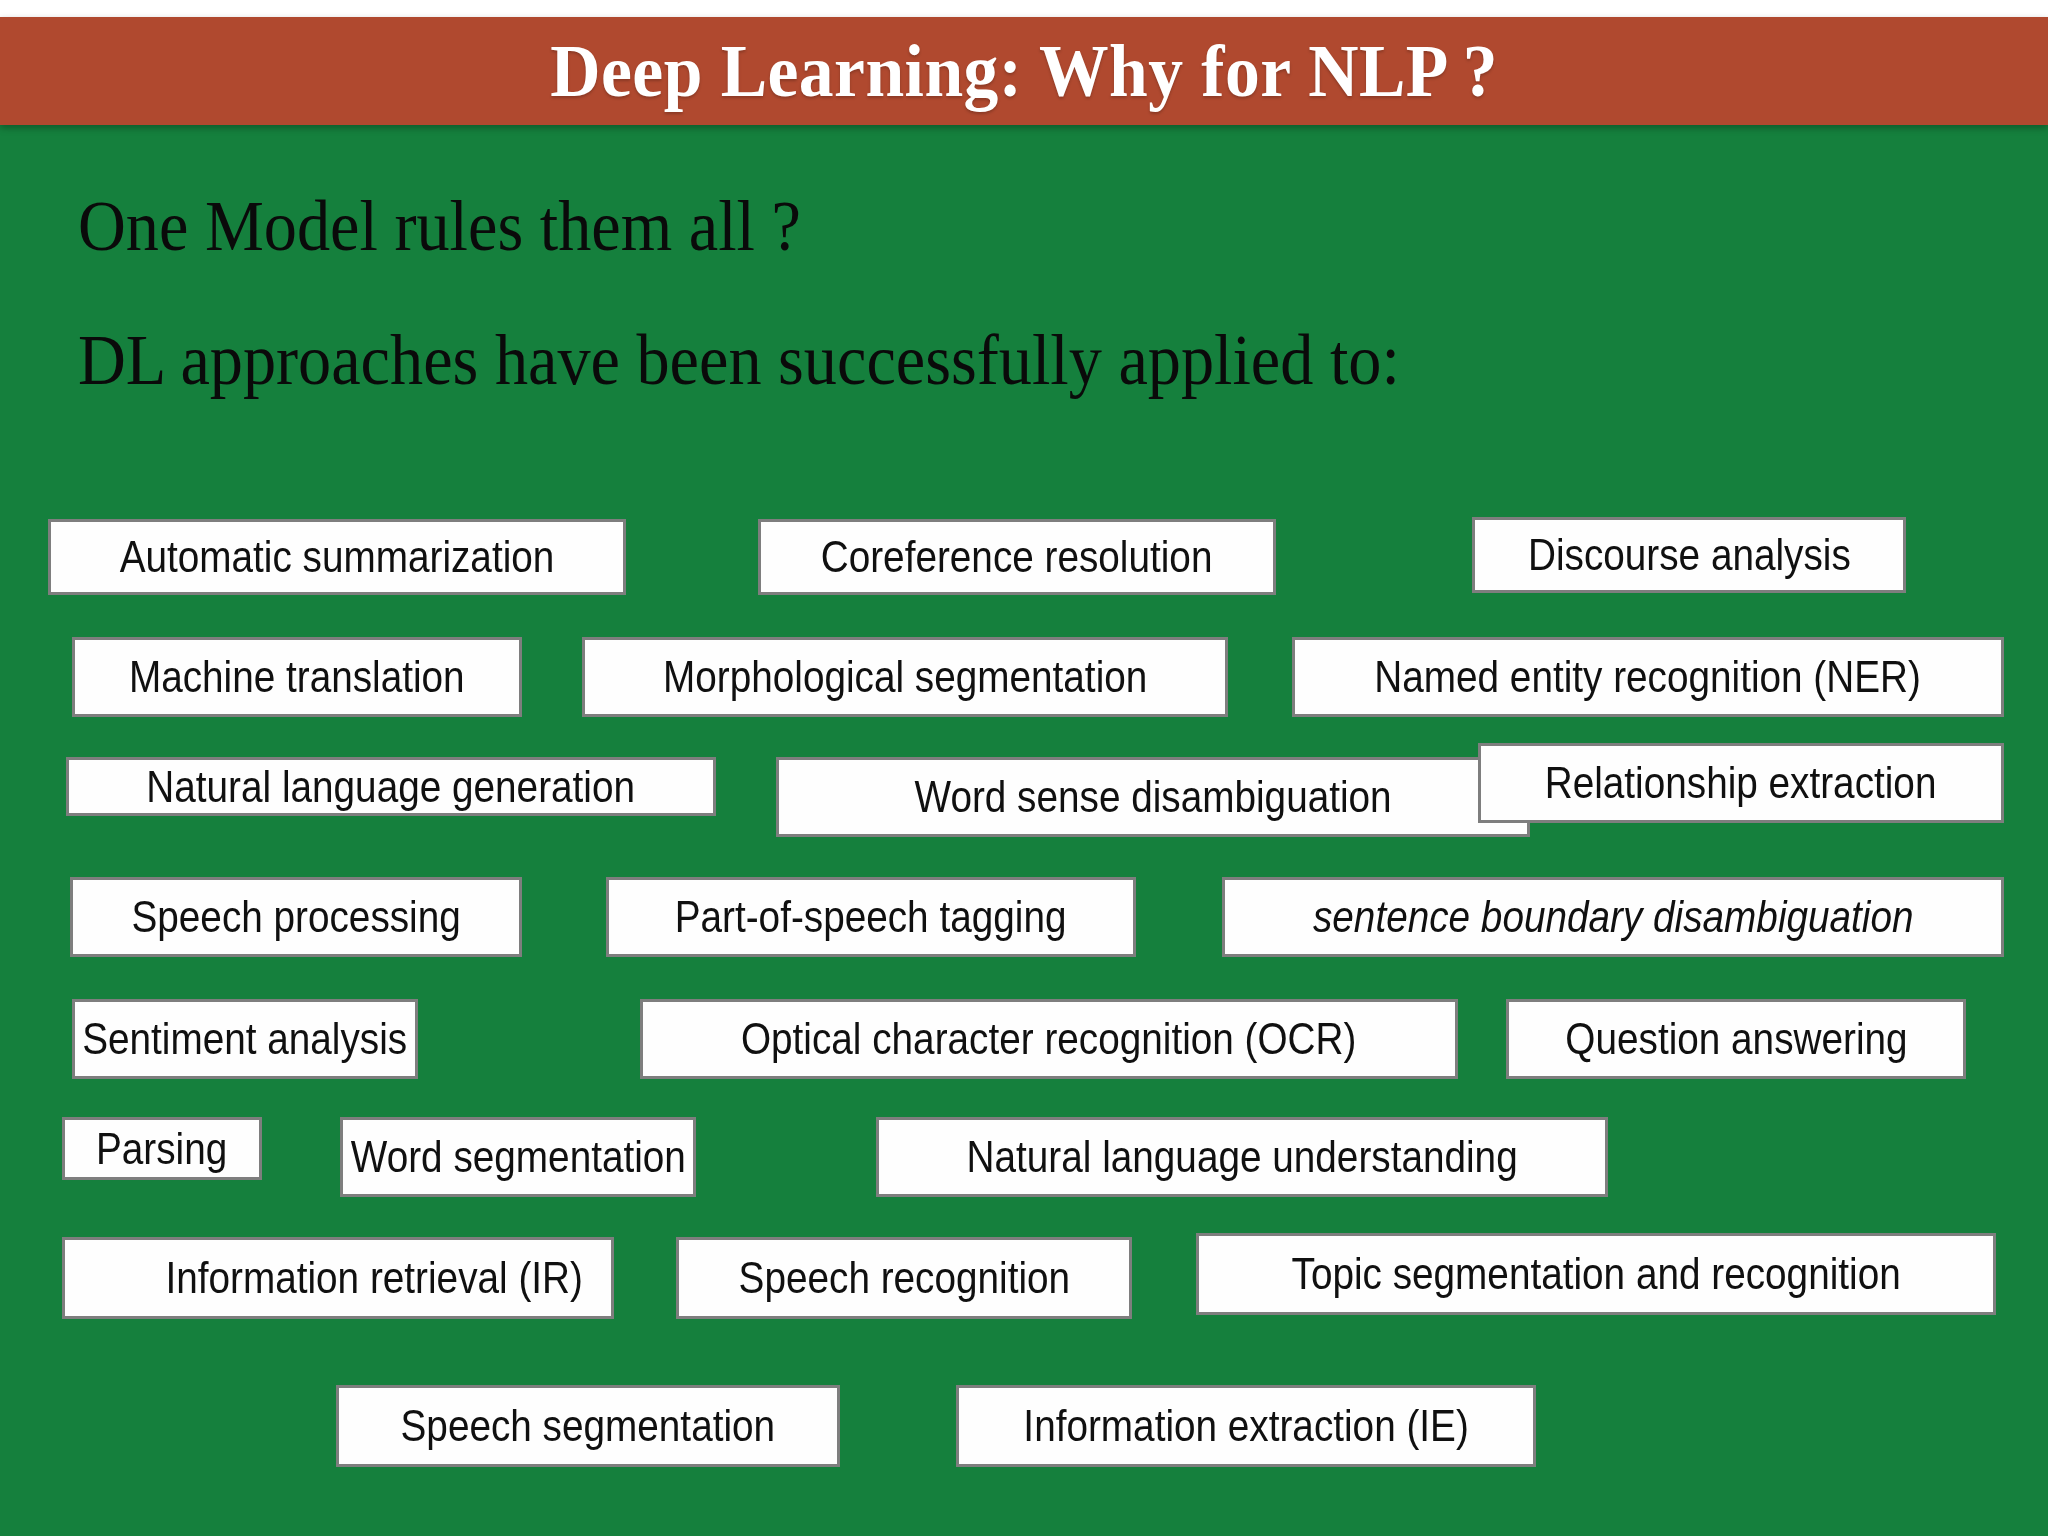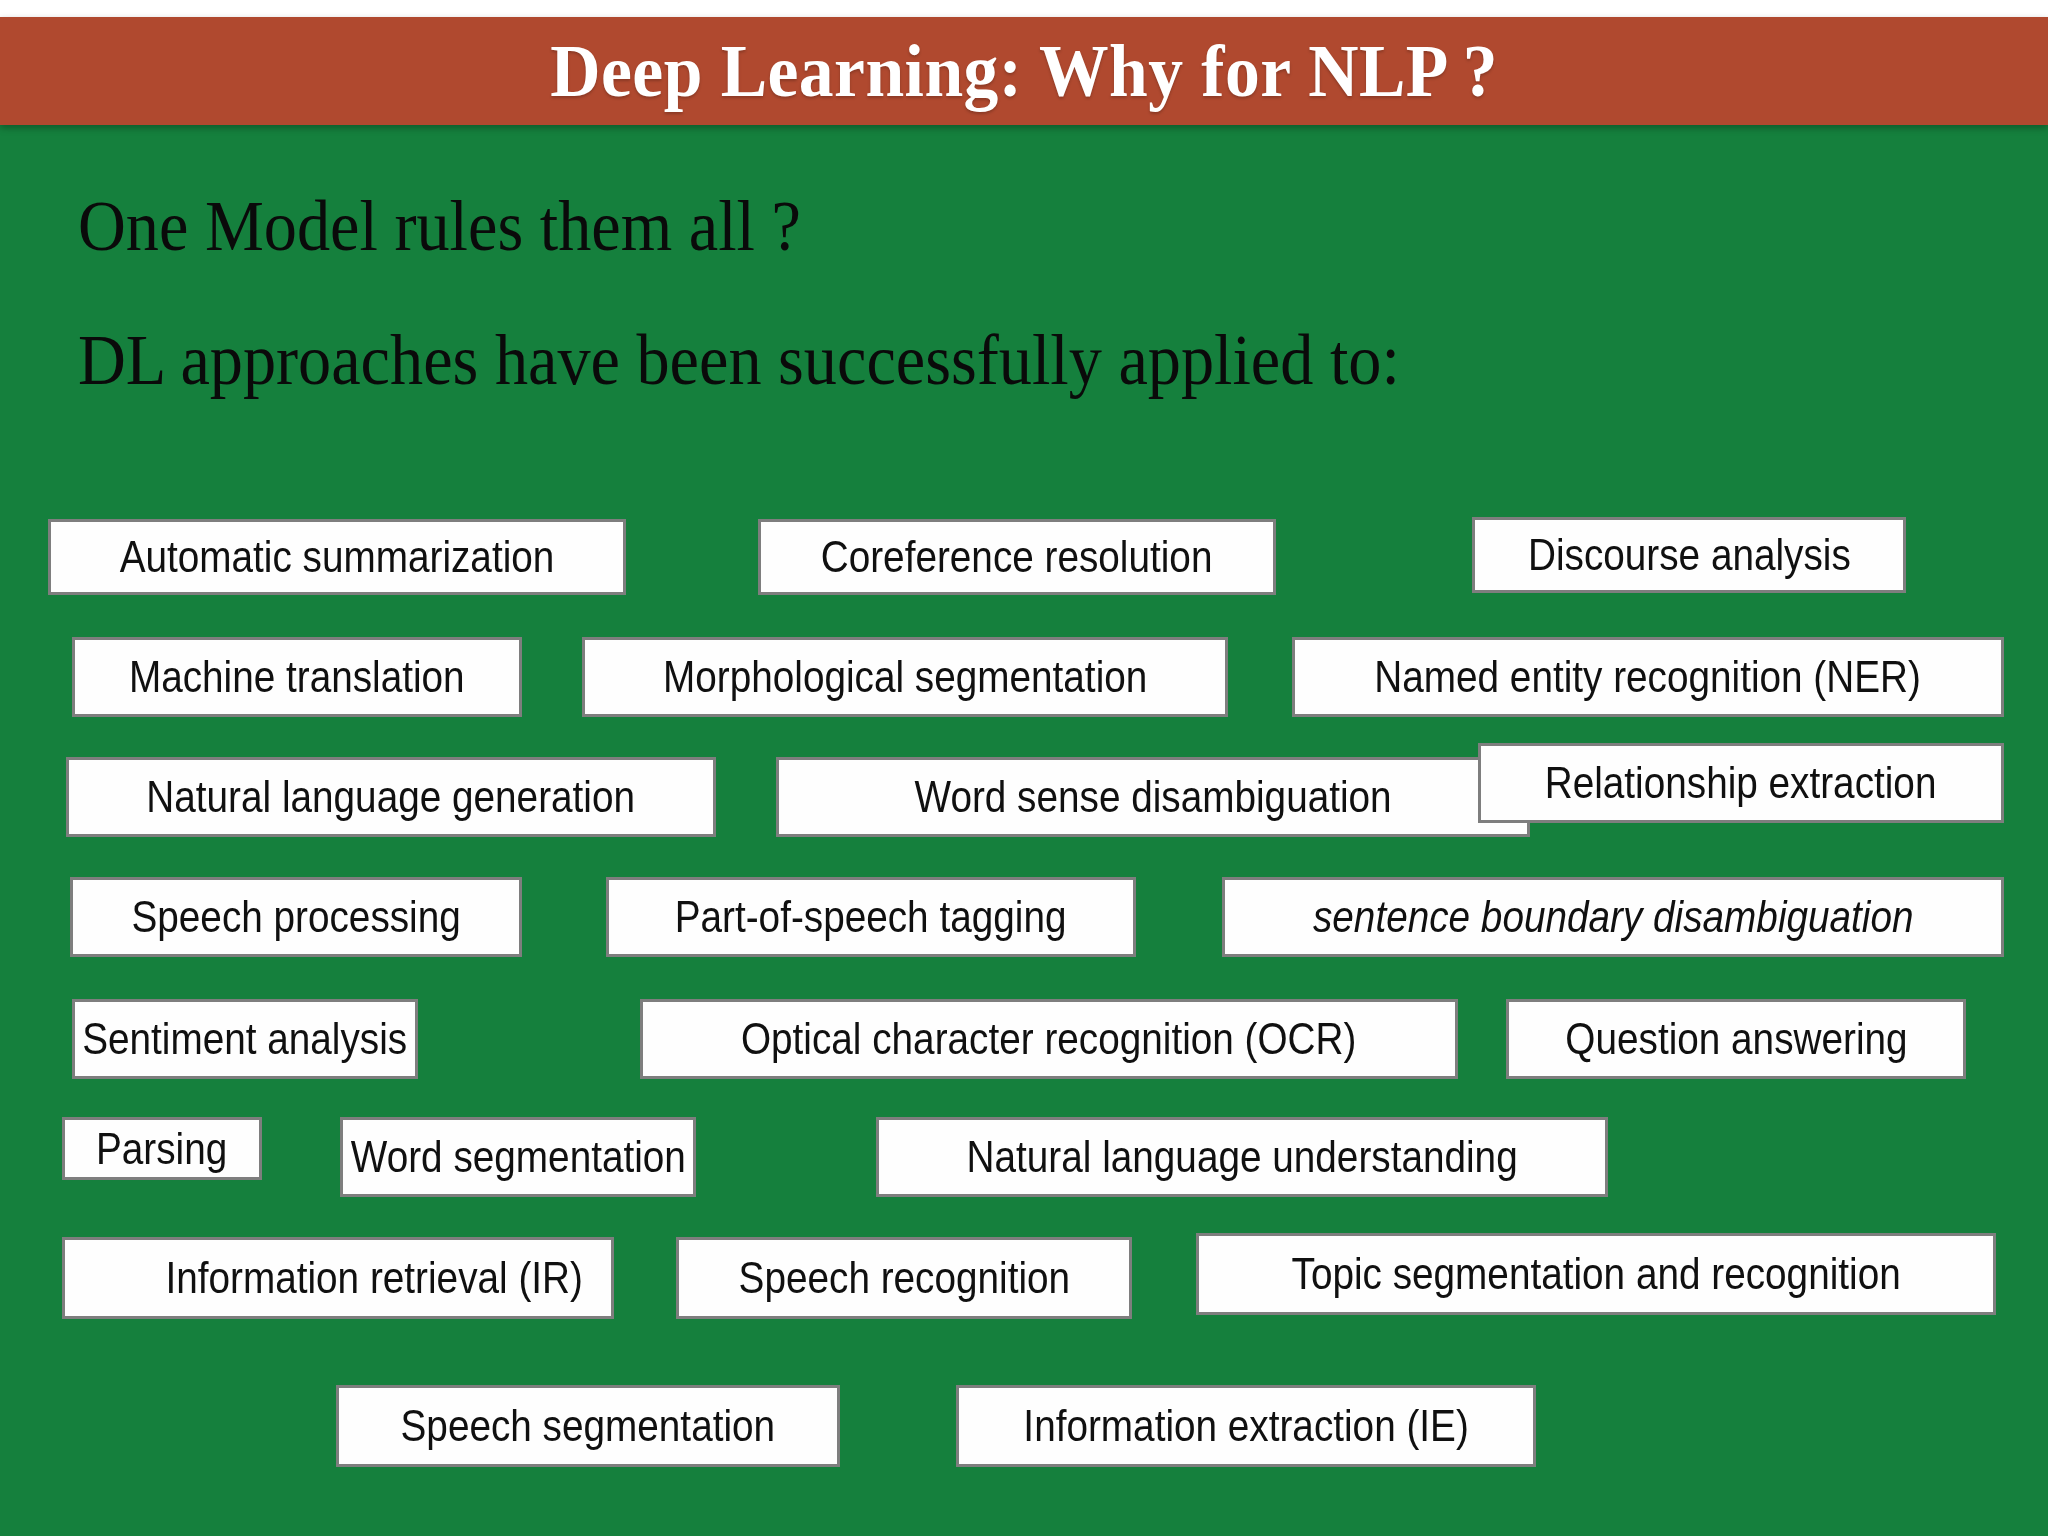--- a/index.html
+++ b/index.html
@@ -124,21 +124,21 @@
       </div>
       <div class="nlp-box" style="left: 72px; top: 620px; width: 450px; height: 80px;">
         <span class="box-label">Machine translation</span>
       </div>
       <div class="nlp-box" style="left: 582px; top: 620px; width: 646px; height: 80px;">
         <span class="box-label">Morphological segmentation</span>
       </div>
       <div class="nlp-box" style="left: 1292px; top: 620px; width: 712px; height: 80px;">
         <span class="box-label">Named entity recognition (NER)</span>
       </div>
-      <div class="nlp-box" style="left: 66px; top: 740px; width: 650px; height: 80px;">
+      <div class="nlp-box" style="left: 66px; top: 740px; width: 650px; height: 59px;">
         <span class="box-label">Natural language generation</span>
       </div>
       <div class="nlp-box" style="left: 776px; top: 740px; width: 754px; height: 80px; align-items: center;">
         <span class="box-label">Word sense disambiguation</span>
       </div>
       <div class="nlp-box" style="left: 1478px; top: 726px; width: 526px; height: 80px;">
         <span class="box-label">Relationship extraction</span>
       </div>
       <div class="nlp-box" style="left: 70px; top: 860px; width: 452px; height: 80px;">
         <span class="box-label">Speech processing</span>

